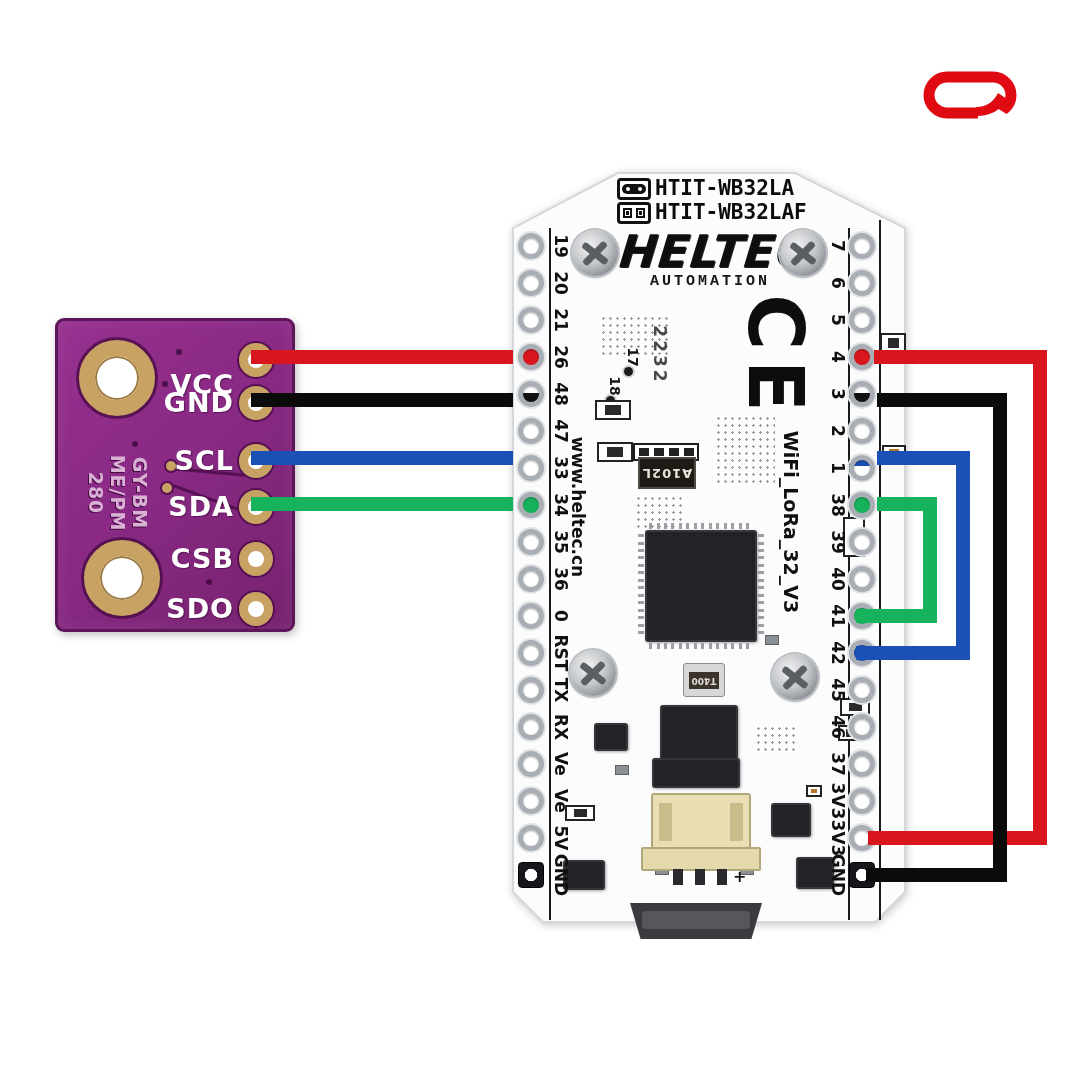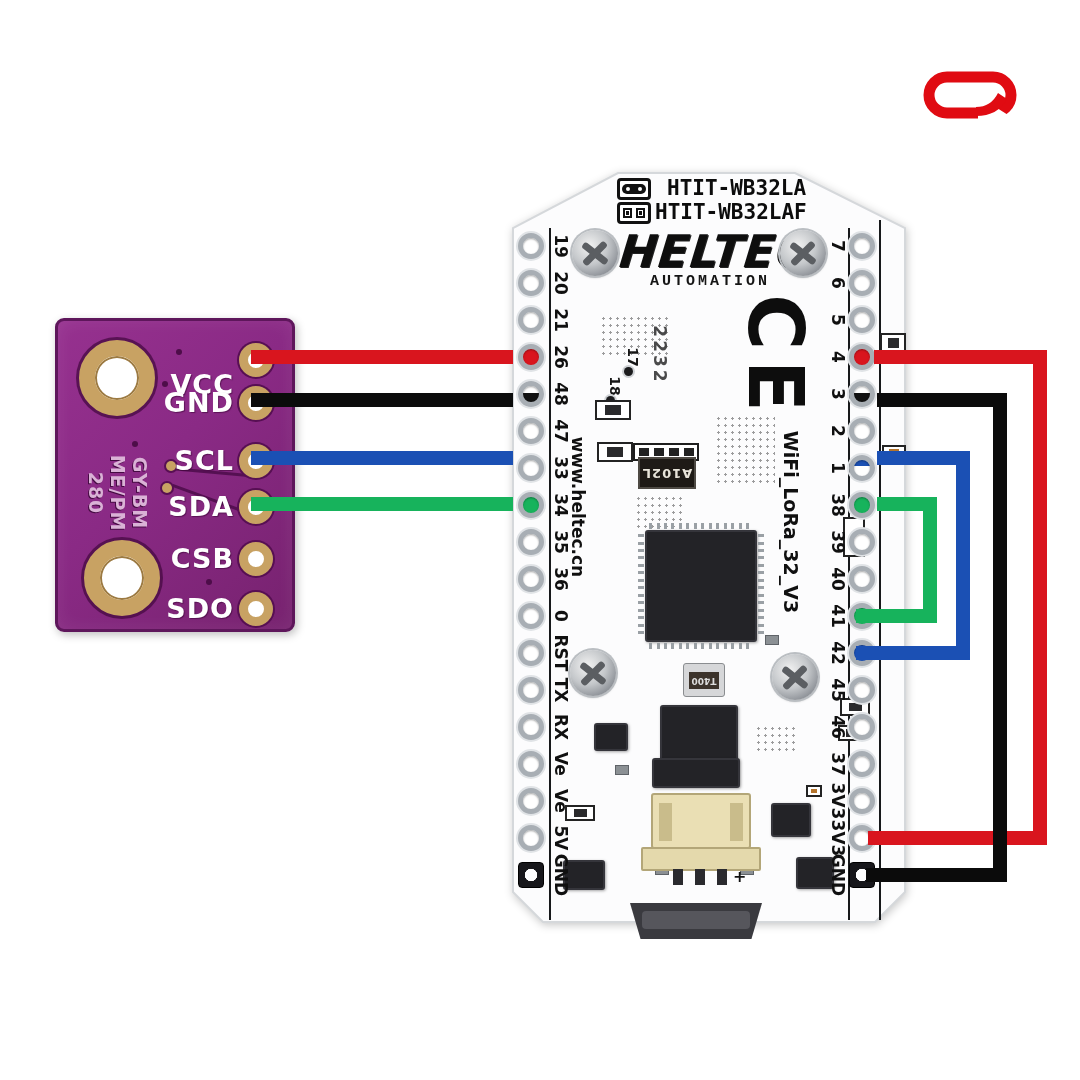--- a/index.html
+++ b/index.html
@@ -174,21 +174,21 @@
 
     <div class="vline" style="left:44px;top:63px;height:692px;"></div>
     <div class="vline" style="left:343px;top:63px;height:692px;"></div>
     <div class="vline" style="left:374px;top:55px;height:700px;"></div>
 
     <div class="jicon" style="left:112px;top:13px;">
       <span class="pillfill"></span>
         <span class="pdot" style="left:6px;"></span>
         <span class="pdot" style="left:18px;"></span>
     </div>
-    <div class="variant-row" style="left:162px;top:11px;">HTIT-WB32LA</div>
+    <div class="variant-row" style="left:150px;top:11px;">HTIT-WB32LA</div>
     <div class="jicon" style="left:112px;top:37px;">
       <span class="osq" style="left:3px;">
           <i></i>
         </span>
         <span class="osq" style="left:16px;">
           <i></i>
         </span>
     </div>
     <div class="variant-row" style="left:150px;top:35px;">HTIT-WB32LAF</div>
 

